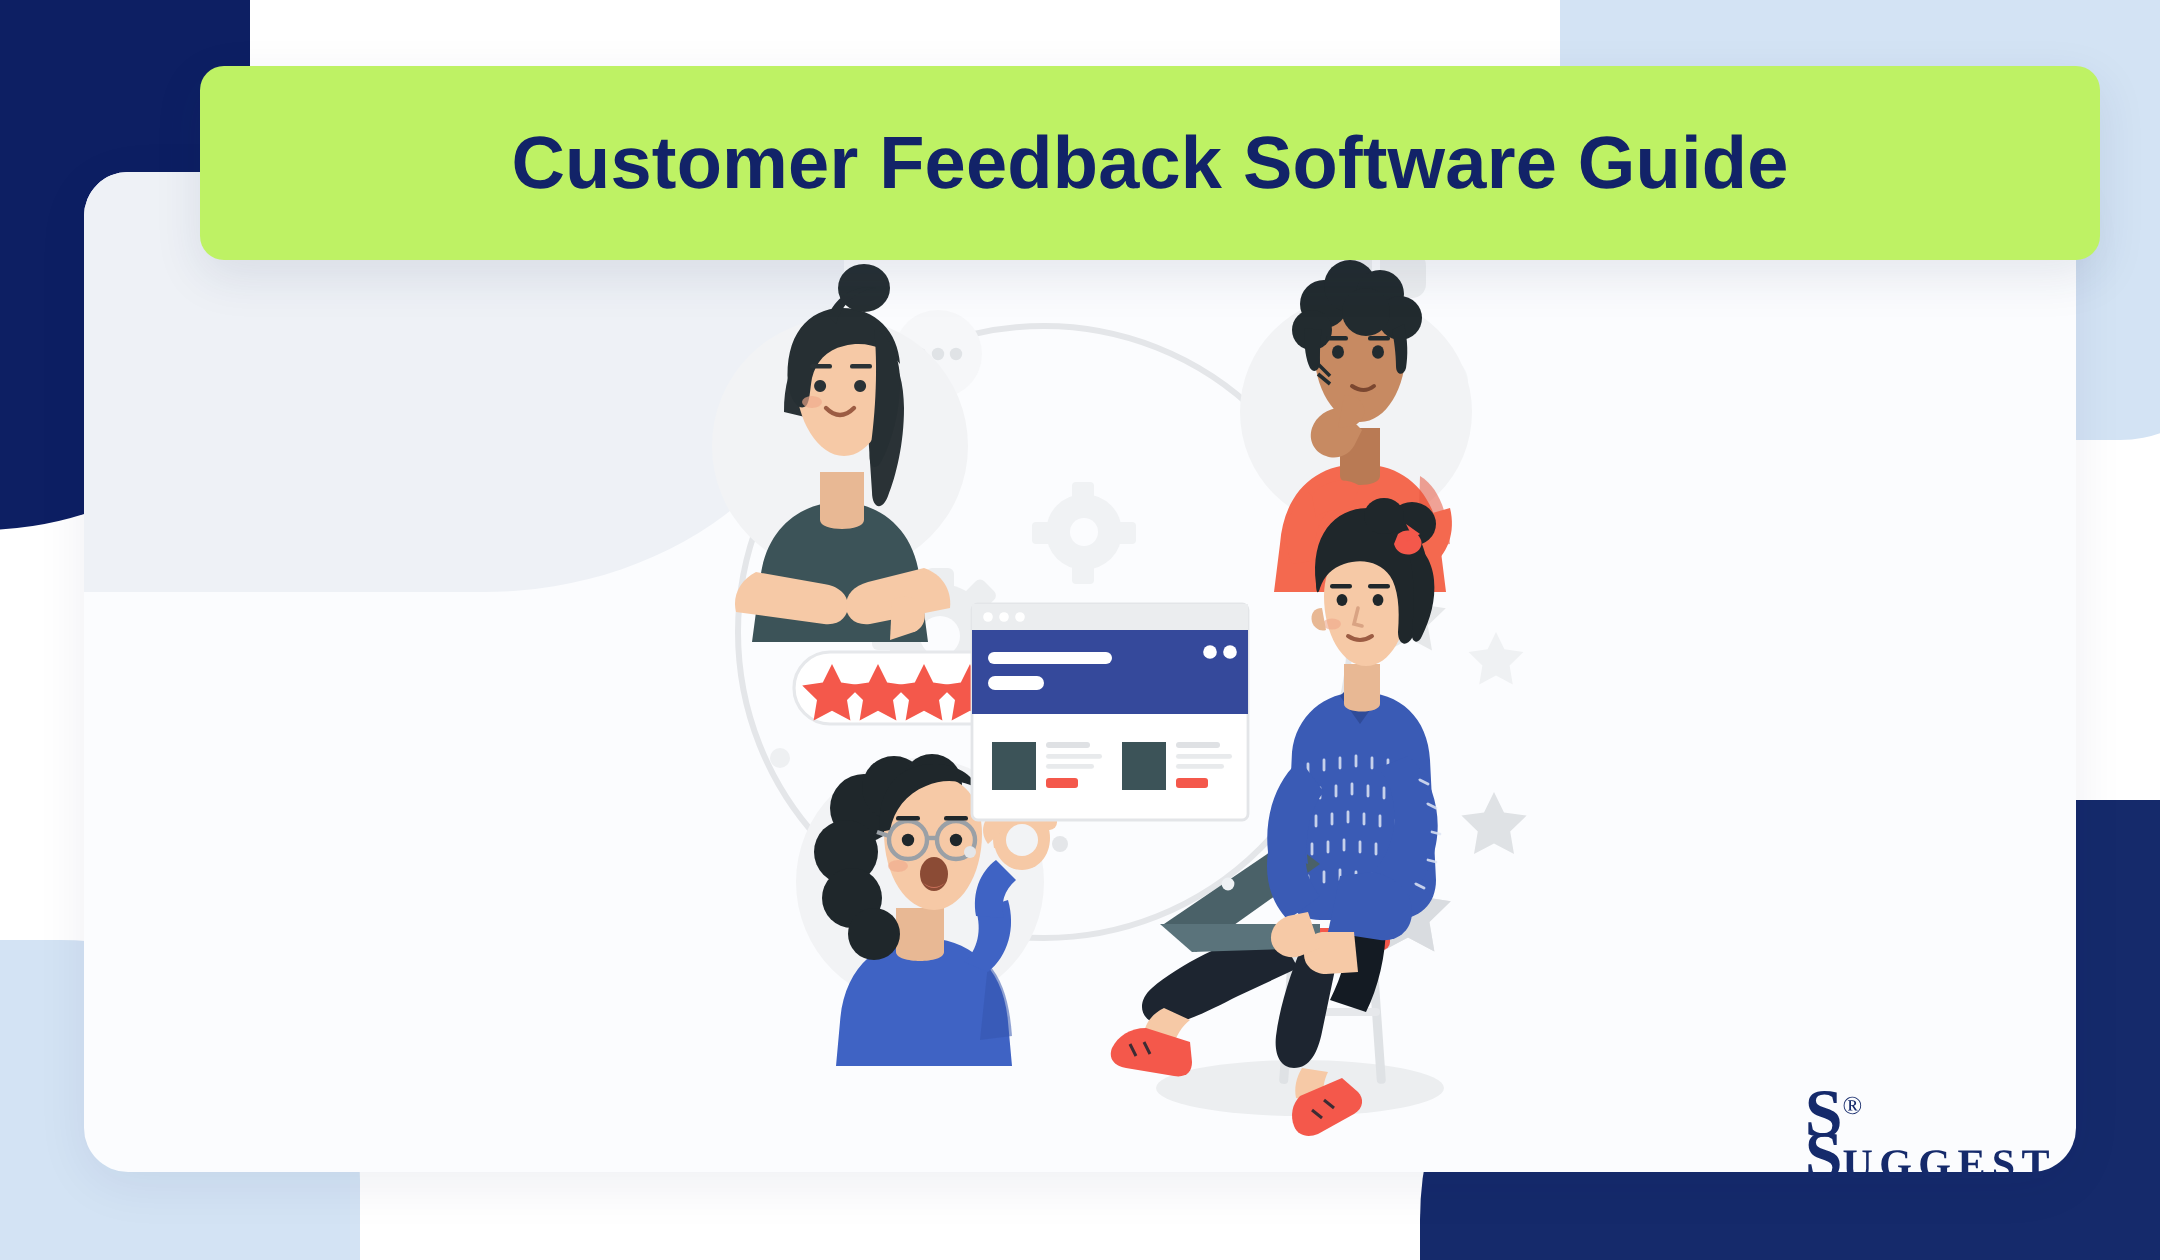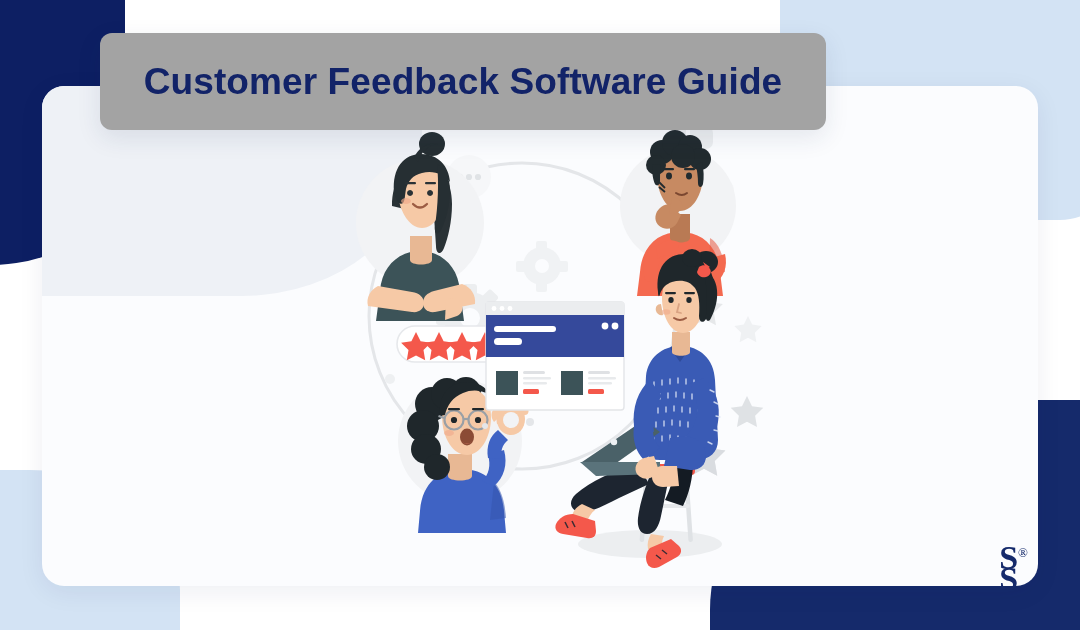--- a/index.html
+++ b/index.html
@@ -58,22 +58,22 @@
     width: 380px; height: 210px;
     background: #eef1f6;
     border-top-left-radius: 22px;
     border-bottom-right-radius: 180px 150px;
   }
 
   
   .title-card {
     position: absolute;
     left: 100px; top: 33px;
-    width: 726px; height: 97px;
-    background: #a3a3a3;
+    width: 950px; height: 97px;
+    background: #bef264;
     border-radius: 12px;
     box-shadow: 0 8px 24px rgba(30,45,90,0.10);
     display: flex; align-items: center; justify-content: center;
   }
   .title-text {
     font-size: 37px;
     font-weight: bold;
     color: #122368;
     letter-spacing: 0.1px;
     white-space: nowrap;
@@ -489,16 +489,17 @@
     <div class="title-text">Customer Feedback Software Guide</div>
   </div>
 
   <div class="logo">
     <div class="logo-row">
       <span class="logo-cap">S</span>
       <span class="logo-reg">®</span>
     </div>
     <div class="logo-row logo-row2">
       <span class="logo-cap">S</span>
+      <span class="logo-rest">UGGEST</span>
     </div>
   </div>
 
 </div>
 
 </body></html>

